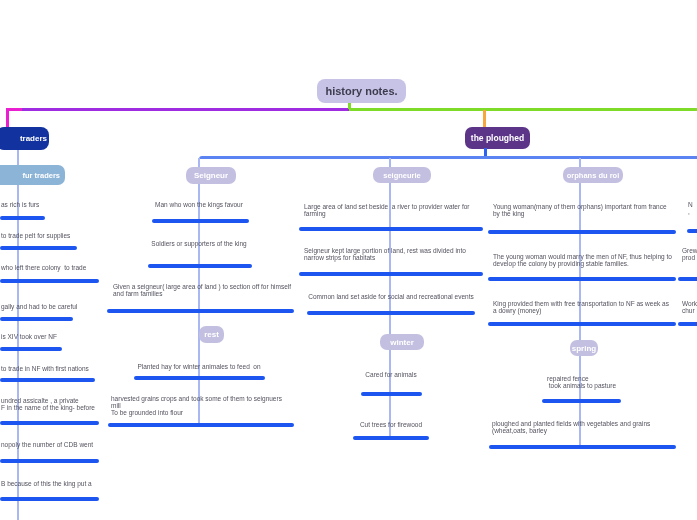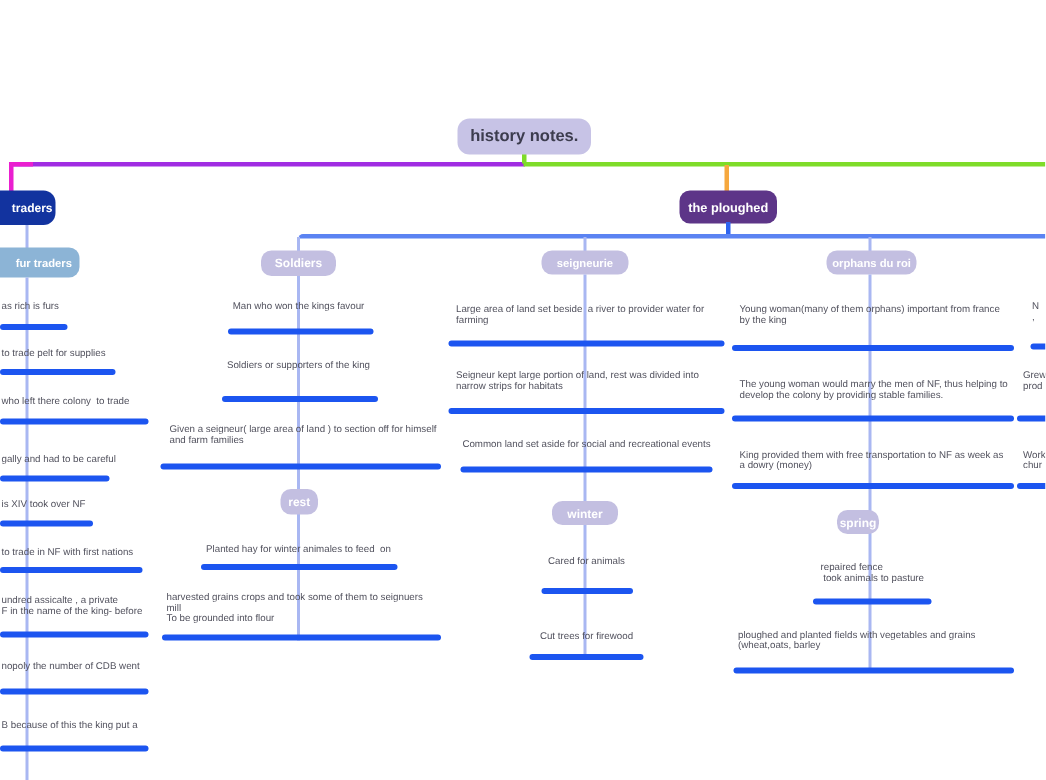--- a/index.html
+++ b/index.html
@@ -1,19 +1,19 @@
 <!DOCTYPE html>
 <html style="--title_bg: #c7c3e6; --title_text: #3c3c4e; --traders_bg: #12339f; --fur_traders_bg: #8cb4d6; --farmers_bg: #5d3588; --subnode_bg: #c3bfe1; --bar_blue: #1c55f0; --connector: #a9b7f2; --trunk_blue: #5b83f2; --farmers_stub: #2d63f0; --purple: #a02ce2; --magenta: #ea1fd0; --green: #7edc29; --orange: #f6a83e; --item_text: #52525e;"><head>
 <meta charset="utf-8">
 <style>
   html,body{margin:0;padding:0;background:#fff;}
   .canvas{position:relative;width:697px;height:520px;background:#fff;overflow:hidden;
           font-family:"Liberation Sans",sans-serif;}
   .node{position:absolute;display:flex;align-items:center;justify-content:center;
-        color:#fff;font-weight:700;border-radius:7px;box-sizing:border-box;cursor:pointer;}
+        color:#fff;font-weight:700;border-radius:7px;box-sizing:border-box;cursor:pointer;margin-left:12px;}
   .item{position:absolute;font-size:6.5px;line-height:6.9px;color:var(--item_text,#52525e);
         white-space:pre;cursor:text;}
   .ctr{text-align:center;}
   .bar{position:absolute;height:3.5px;border-radius:2px;background:var(--bar_blue,#1c55f0);}
   .vln{position:absolute;width:2px;background:var(--connector,#a9b7f2);}
   .hln{position:absolute;height:3px;}
 </style>
 </head>
 <body>
 
@@ -51,21 +51,21 @@
   <div class="item" style="left:1px;top:442px;">nopoly the number of CDB went</div>
   <div class="bar" style="left:0px;top:459px;width:99px;"></div>
   <div class="item" style="left:1px;top:481px;">B because of this the king put a</div>
   <div class="bar" style="left:0px;top:497px;width:99px;"></div>
 
   <div class="node" style="left:453px;top:127px;width:65px;height:22px;background:var(--farmers_bg);font-size:8.5px;">the ploughed</div>
   <div style="position:absolute;left:484px;top:148px;width:3px;height:9px;background:var(--farmers_stub);"></div>
   <div class="hln" style="left:199px;top:156px;width:498px;background:var(--trunk_blue);border-top-left-radius:3px;"></div>
 
   <div class="vln" style="left:198px;top:158px;height:10px;"></div>
-  <div class="node" style="left:174px;top:167px;width:50px;height:17px;background:var(--subnode_bg);font-size:8px;">Soldiers</div>
+  <div class="node" style="left:174px;top:167px;width:50px;height:17px;background:var(--subnode_bg);font-size:8px;">Seigneur</div>
   <div class="vln" style="left:198px;top:184px;height:243px;"></div>
 
   <div class="item ctr" style="left:144px;top:202px;width:110px;">Man who won the kings favour</div>
   <div class="bar" style="left:152px;top:219px;width:97px;"></div>
   <div class="item ctr" style="left:139px;top:241px;width:120px;">Soldiers or supporters of the king</div>
   <div class="bar" style="left:148px;top:264px;width:104px;"></div>
   <div class="item" style="left:113px;top:284px;">Given a seigneur( large area of land ) to section off for himself
 and farm families</div>
   <div class="bar" style="left:107px;top:309px;width:187px;"></div>
 

